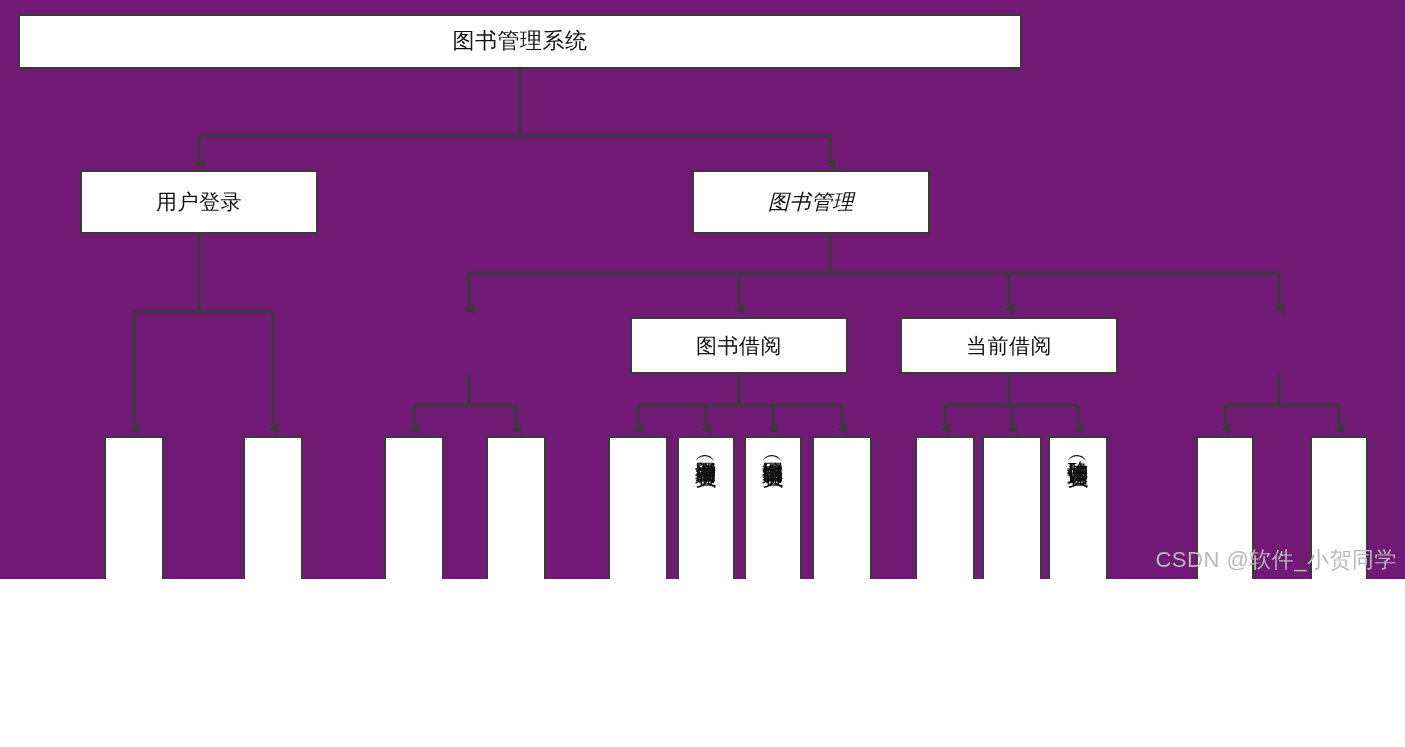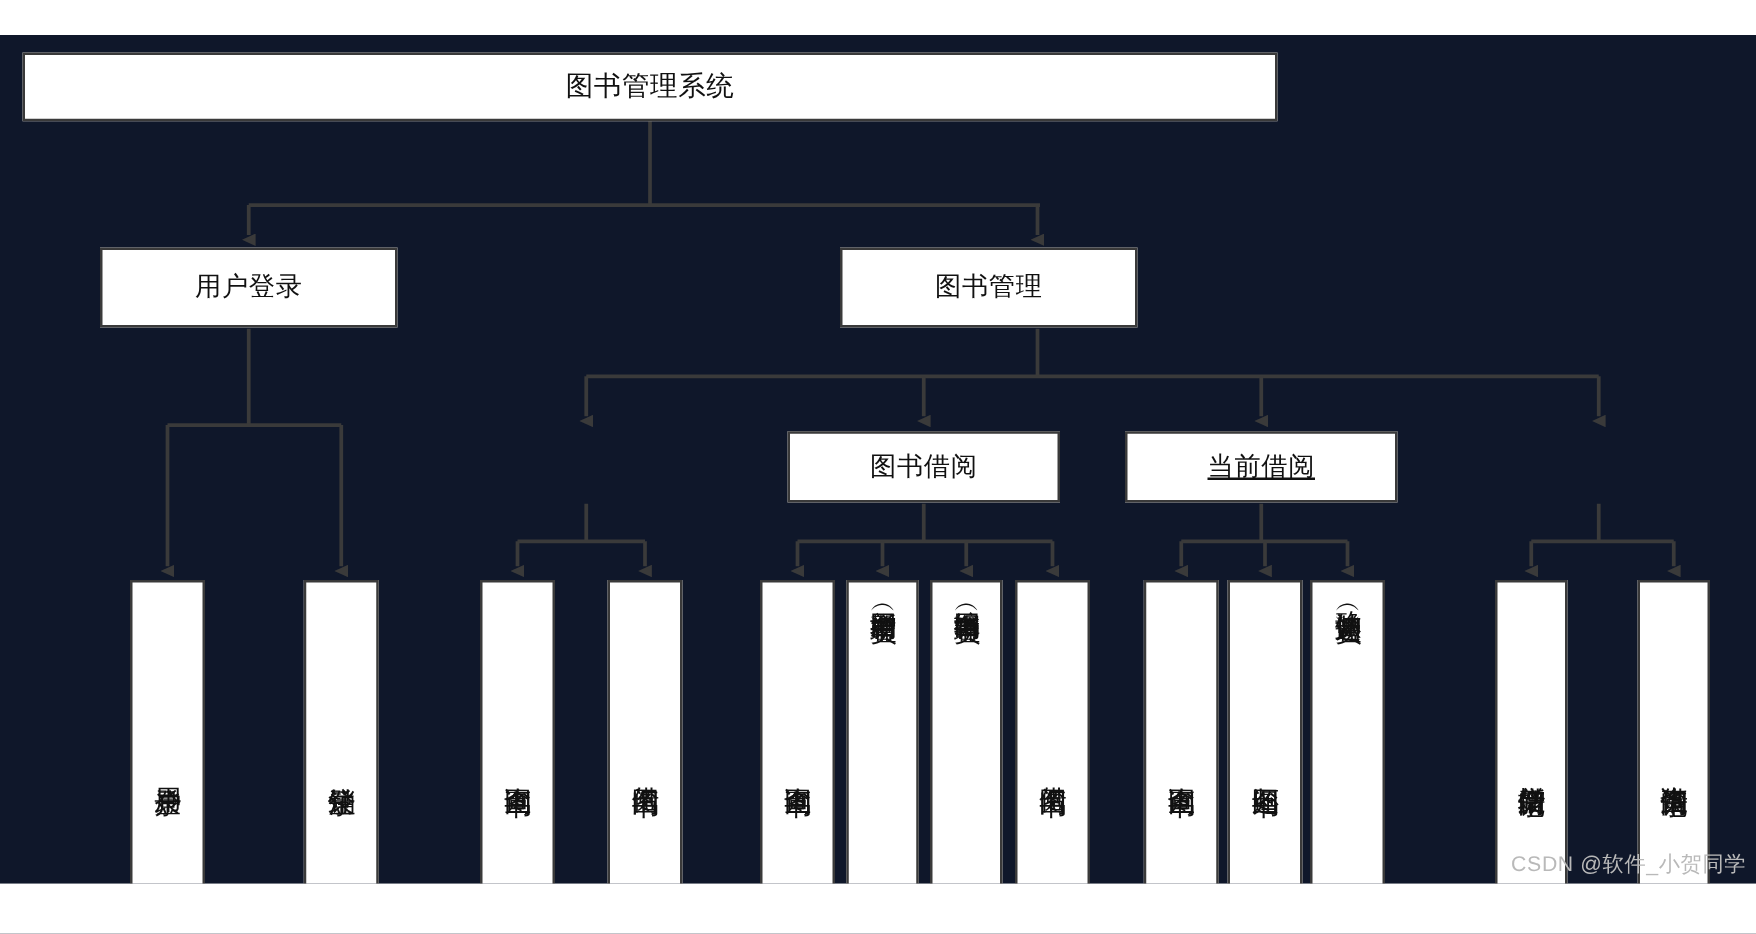--- a/index.html
+++ b/index.html
@@ -7,24 +7,23 @@
     margin: 0;
     padding: 0;
     background: #ffffff;
   }
   body {
     font-family: "Liberation Sans", "DejaVu Sans", sans-serif;
   }
   #canvas {
     position: relative;
     width: 1405px;
-    height: 679px;
-    background: #0f172a;
+    height: 579px;
+    background: #701a75;
     overflow: hidden;
-    margin-top: 28px;
   }
   #edges {
     position: absolute;
     left: 0;
     top: 0;
     width: 1405px;
     height: 747px;
     pointer-events: none;
   }
   .node {
@@ -71,21 +70,21 @@
   }
   
   .node.vert.mid {
     align-items: center;
     padding-top: 0;
   }
   #watermark {
     position: absolute;
     right: 8px;
     bottom: 4px;
-    font-size: 17px;
+    font-size: 22px;
     color: #b9b9b9;
     letter-spacing: 0.5px;
     z-index: 5;
     white-space: nowrap;
     font-family: "Liberation Sans", "DejaVu Sans", sans-serif;
   }
 </style>
 </head>
 <body>
 
@@ -142,28 +141,28 @@
     </g>
   </svg>
 
   <div class="node horiz root" style="left:18px; top:14px; width:1004px; height:55px;">
     <span class="label">图书管理系统</span>
   </div>
 
   <div class="node horiz" style="left:80px; top:170px; width:238px; height:64px;">
     <span class="label">用户登录</span>
   </div>
-  <div class="node horiz" style="left:672px; top:170px; width:238px; height:64px;">
+  <div class="node horiz" style="left:692px; top:170px; width:238px; height:64px;font-style:italic;">
     <span class="label">图书管理</span>
   </div>
 
   <div class="node horiz" style="left:630px; top:317px; width:218px; height:57px;">
     <span class="label">图书借阅</span>
   </div>
-  <div class="node horiz" style="left:900px; top:317px; width:218px; height:57px;text-decoration:underline;">
+  <div class="node horiz" style="left:900px; top:317px; width:218px; height:57px;">
     <span class="label">当前借阅</span>
   </div>
 
   <div class="node vert mid" style="left:104px; top:436px; width:60px; height:299px;">
     <span class="label">用户登录</span>
   </div>
   <div class="node vert mid" style="left:243px; top:436px; width:60px; height:299px;">
     <span class="label">注销登录</span>
   </div>
 

